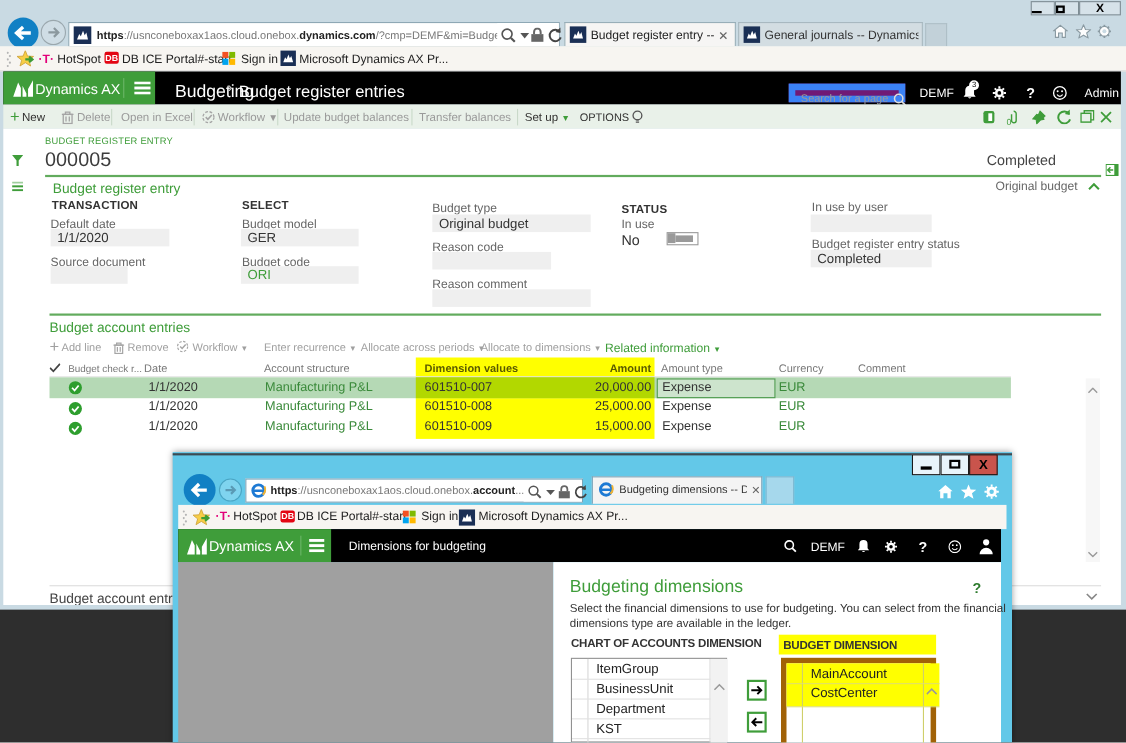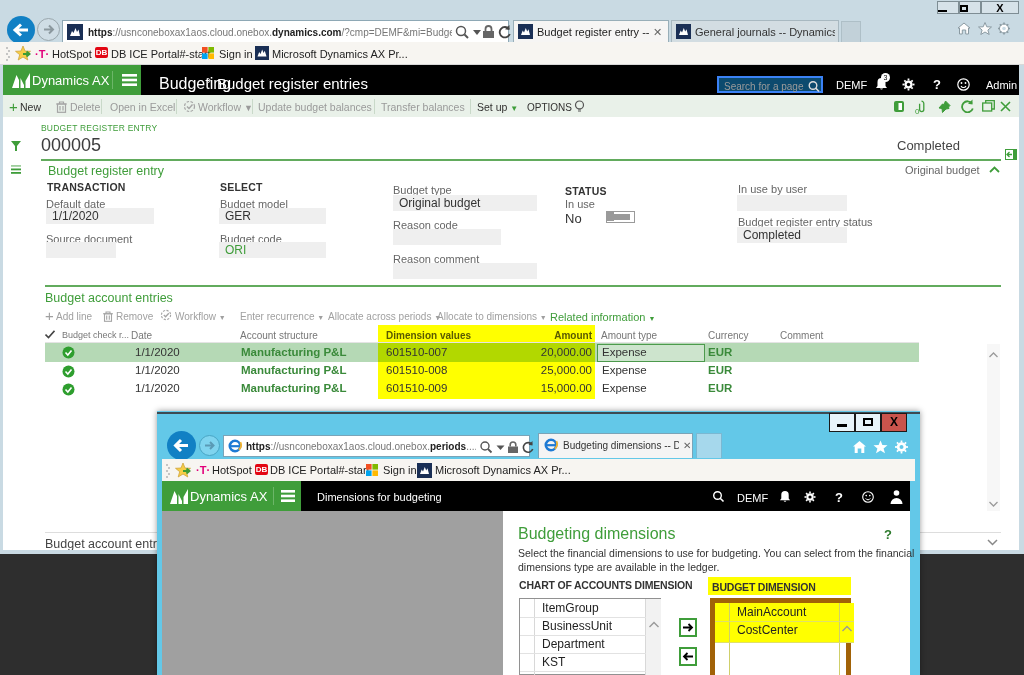--- a/index.html
+++ b/index.html
@@ -14,21 +14,21 @@
   .grn { color:#3f9d3a; }
   .capbtn { width:22px; height:13px; background:#d6e2e9; border:1px solid #7e8d94; margin-right:0; text-align:center; }
   .fav { position:absolute; top:48px; font-size:11px; color:#222; white-space:nowrap; }
   .rb { position:absolute; top:101px; font-size:10.5px; color:#9a9a9a; white-space:nowrap; }
   .rbe { color:#323130; }
   .rsep { position:absolute; top:99px; height:15px; width:1px; background:#c9d9c9; }
   .gtb { position:absolute; top:311px; font-size:10px; color:#a0a0a0; white-space:nowrap; }
   .cdn { font-size:7px; }
   .gh { position:absolute; top:330px; font-size:10px; color:#777; white-space:nowrap; }
   .gc { position:absolute; font-size:11.5px; color:#333; white-space:nowrap; }
-  .grn2 { color:#3a8a3a;font-weight:bold; }
+  .grn2 { color:#3a8a3a; }
   .chk { width:13px; height:13px; }
   .cap2 { width:26px; height:19px; background:#e8f4fa; border:1px solid #1a1a1a; text-align:center; }
   .fav2 { position:absolute; top:53px; font-size:11px; color:#222; white-space:nowrap; }
   .w2i { position:absolute; font-size:12px; color:#222; white-space:nowrap; }
 </style>
 </head>
 <body>
 <svg width="0" height="0" style="position:absolute;">
     <defs>
 <g id="okc">
@@ -176,21 +176,21 @@
           <rect x="0" y="0" width="15" height="2.6"></rect>
           <rect x="0" y="4.7" width="15" height="2.6"></rect>
           <rect x="0" y="9.4" width="15" height="2.6"></rect>
         </g>
       </svg>
   </div>
   <div class="abs" style="left:159px;top:75px;font-size:16px;color:#fff;">Budgeting</div>
   <div class="abs" style="left:207px;top:72px;font-size:13px;color:#ccc;">›</div>
   <div class="abs" style="left:217px;top:75px;font-size:15px;color:#fff;">Budget register entries</div>
   <div id="nav1right">
-    <div class="abs" style="left:717px;top:76px;width:106px;height:17px;background:#0c4a6e;border:2px solid #3b82f6;">
+    <div class="abs" style="left:717px;top:76px;width:106px;height:17px;background:#701a75;border:6px solid #3b82f6;">
       <div class="abs" style="left:5px;top:3px;font-size:10px;color:#9a9a9a;">Search for a page</div>
       <svg class="abs" style="left:88px;top:2px;" width="14" height="13">
           <circle cx="6" cy="5.5" r="3.8" stroke="#ddd" stroke-width="1.4" fill="none"></circle>
           <path d="M8.8 8.3 L12 11.5" stroke="#ddd" stroke-width="1.6"></path>
         </svg>
     </div>
     <div class="abs" style="left:836px;top:79px;font-size:11px;color:#fff;">DEMF</div>
     <svg class="abs" style="left:874px;top:77px;" width="15" height="14">
         <path d="M7.5 1 a4 4 0 0 1 4 4 V9 l1.5 2 H2 L3.5 9 V5 a4 4 0 0 1 4-4 Z" fill="#fff"></path>
         <path d="M6 11.5 a1.6 1.6 0 0 0 3 0 Z" fill="#fff"></path>
@@ -443,21 +443,21 @@
   <div class="abs" style="left:42px;top:24px;width:21px;height:21px;border-radius:50%;border:1px solid #49a5c4;background:#7fd4ef;">
     <svg width="19" height="19">
         <path d="M5 9.5 H13 M10 6 L13.5 9.5 L10 13" stroke="#5a9ab5" stroke-width="2" fill="none"></path>
       </svg>
   </div>
 
   <div class="abs" style="left:66px;top:24px;width:307px;height:22px;background:#fff;border:1px solid #7aa4b8;">
     <svg class="abs" style="left:4px;top:3px;" width="14" height="14">
         <use href="#eicon"></use>
       </svg>
-    <div class="abs" style="left:22px;top:5px;font-size:10px;color:#777;white-space:nowrap;"><b style="color:#222;">https</b>://usnconeboxax1aos.cloud.onebox.<b style="color:#222;">periods</b>....</div>
+    <div class="abs" style="left:22px;top:5px;font-size:10px;color:#777;white-space:nowrap;"><b style="color:#222;">https</b>://usnconeboxax1aos.cloud.onebox.<b style="color:#222;">account</b>....</div>
     <div class="abs" style="left:252px;top:1px;width:53px;height:19px;background:#fff;"></div>
       <svg class="abs" style="left:255px;top:4px;" width="14" height="14">
         <circle cx="6" cy="6" r="4" stroke="#555" stroke-width="1.4" fill="none"></circle>
         <path d="M9 9 L12.5 12.5" stroke="#555" stroke-width="1.8"></path>
       </svg>
     <svg class="abs" style="left:272px;top:9px;" width="9" height="6">
         <path d="M0.5 0.5 L4.5 5 L8.5 0.5" fill="#555"></path>
       </svg>
     <svg class="abs" style="left:283px;top:5px;" width="12" height="13">
         <rect x="1" y="5.5" width="10" height="6.5" fill="#666"></rect>

